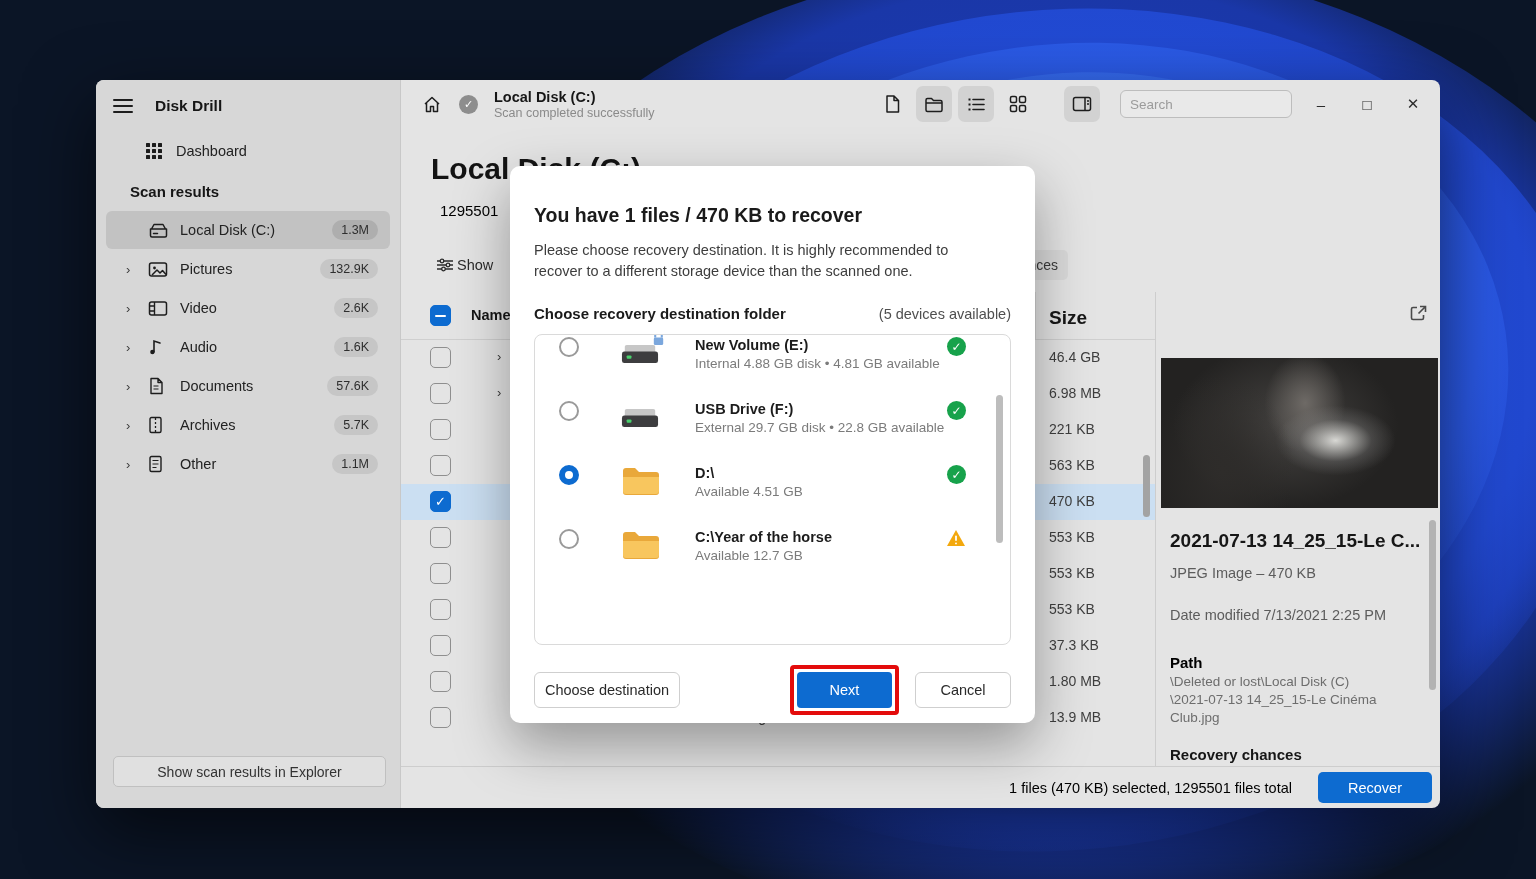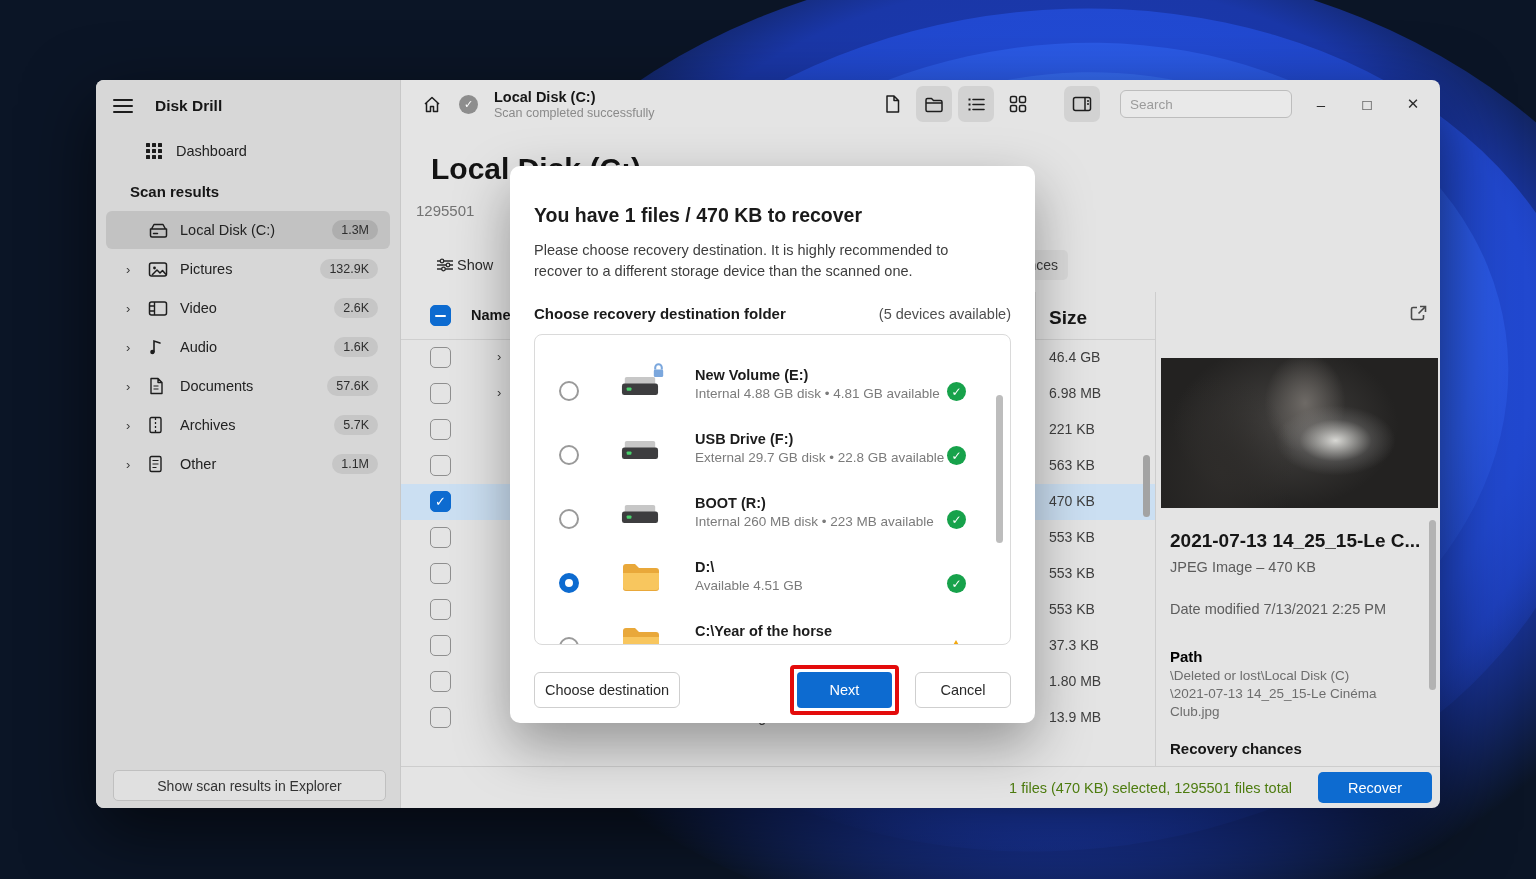--- a/index.html
+++ b/index.html
@@ -27,21 +27,21 @@
   .grid9 i { background:#1c1c1c; border-radius:0.5px; }
   .sb-section { padding:24px 0 10px 34px; font-size:15px; font-weight:bold; color:#161616; }
   .sb-item { position:relative; display:flex; align-items:center; height:38px; margin:1px 10px; border-radius:6px; cursor:pointer; }
   .sb-item.selected { background:#c2c2c2; }
   .sb-chev { width:22px; margin-left:20px; font-size:13px; color:#3c3c3c; }
   .sb-ico { width:22px; height:20px; margin-left:0; display:flex; align-items:center; }
   .sb-item .label { margin-left:10px; font-size:14.5px; color:#222; }
   .badge { position:absolute; right:12px; background:#c6c6c6; color:#2e2e2e; font-size:12.5px;
     padding:3px 9px; border-radius:10px; }
   .sb-item.selected .badge { background:#aeaeae; }
-  .sb-explorer { position:absolute; left:17px; right:14px; bottom:7px; height:31px; background:#e0e0e0;
+  .sb-explorer { position:absolute; left:17px; right:14px; bottom:21px; height:31px; background:#e0e0e0;
     border:1px solid #c0c0c0; border-radius:5px; font-size:14px; color:#333;
     display:flex; align-items:center; justify-content:center; cursor:pointer; }
   
   .app-header { position:absolute; left:305px; top:0; right:0; height:48px; display:flex; align-items:center; }
   .hd-btn { width:34px; height:34px; display:flex; align-items:center; justify-content:center; border-radius:6px; cursor:pointer; }
   .home-btn { margin-left:14px; }
   .scan-ok { width:19px; height:19px; border-radius:50%; background:#8d8d8d; color:#fff; font-size:11px;
     display:flex; align-items:center; justify-content:center; margin-left:10px; }
   .hd-titles { margin-left:16px; }
   .hd-title { font-size:14.5px; font-weight:bold; color:#161616; }
@@ -51,21 +51,21 @@
   .tb-btn.active { background:#d2d2d2; }
   .search-box { margin-left:20px; width:172px; height:28px; border:1px solid #bdbdbd; border-radius:6px;
     background:#e9e9e9; display:flex; align-items:center; padding:0 9px; }
   .search-box input { flex:1; border:none; background:transparent; outline:none; font-size:13.5px; color:#333;
     font-family:"Liberation Sans",sans-serif; }
   .search-box input::placeholder { color:#9b9b9b; }
   .win-controls { display:flex; margin-left:6px; margin-right:4px; }
   .wc { width:46px; height:40px; display:flex; align-items:center; justify-content:center; font-size:15px; color:#2c2c2c; cursor:pointer; }
   
   .page-title { position:absolute; left:335px; top:72px; font-size:30px; font-weight:bold; color:#141414; }
-  .page-count { position:absolute; left:320px; top:122px; font-size:15px; color:#737373; }
+  .page-count { position:absolute; left:344px; top:122px; font-size:15px; color:#000000; }
   .filter-row { position:absolute; left:340px; top:170px; height:30px; display:flex; align-items:center; gap:3px; color:#2b2b2b; cursor:pointer; }
   .filter-row .label { font-size:14.5px; }
   .chip { position:absolute; top:170px; left:904px; width:68px; height:30px; background:#dadada; border-radius:5px;
     display:flex; align-items:center; justify-content:flex-end; padding-right:10px; font-size:14px; color:#3a3a3a; cursor:pointer; }
   
   .table-area { position:absolute; left:305px; top:212px; width:754px; bottom:42px; overflow:hidden; }
   .t-head { position:relative; height:48px; border-bottom:1px solid #cfcfcf; }
   .t-head .name-h { position:absolute; left:70px; top:15px; font-size:14.5px; font-weight:bold; color:#161616; }
   .t-head .size-h { position:absolute; left:648px; top:15px; font-size:19px; font-weight:bold; color:#161616; }
   .t-head .col-div { position:absolute; left:634px; top:0; bottom:0; width:1px; background:#d2d2d2; }
@@ -89,43 +89,43 @@
   .preview { position:absolute; right:0; top:212px; width:285px; bottom:42px; border-left:1px solid #cdcdcd; overflow:hidden; }
   .pv-open { position:absolute; right:12px; top:12px; cursor:pointer; }
   .pv-photo { position:absolute; left:5px; top:66px; width:277px; height:150px; background:
       radial-gradient(ellipse 90px 120px at 22% 75%, #2e2c2a 0%, rgba(20,20,20,0) 80%),
       radial-gradient(ellipse 60px 35px at 63% 55%, #d8d8d4 0%, rgba(160,160,160,.25) 60%, rgba(20,20,20,0) 100%),
       radial-gradient(ellipse 45px 55px at 52% 30%, #6e6a66 0%, rgba(30,30,30,0) 90%),
       radial-gradient(ellipse 150px 110px at 45% 45%, #454341 0%, #232221 75%),
       #1c1b1a; }
   .pv-meta { position:absolute; left:14px; top:238px; right:22px; }
   .pv-filename { font-size:19px; font-weight:bold; color:#161616; white-space:nowrap; }
-  .pv-info { margin-top:7px; font-size:14.5px; color:#5c5c5c; }
+  .pv-info { margin-top:13px; font-size:14.5px; color:#5c5c5c; }
   .pv-date { margin-top:26px; font-size:14.5px; color:#5c5c5c; }
   .pv-pathlabel { margin-top:31px; font-size:15px; font-weight:bold; color:#000000; }
   .pv-pathline { margin-top:3px; font-size:13.5px; color:#6d6d6d; }
   .pv-pathline:first-of-type { margin-top:6px; }
   .pv-chances { margin-top:21px; font-size:15px; font-weight:bold; color:#161616; }
   .pv-scroll { position:absolute; right:4px; top:228px; width:7px; height:170px; background:#b3b3b3; border-radius:4px; cursor:pointer; }
   
   .status-bar { position:absolute; left:305px; right:0; bottom:0; height:42px; border-top:1px solid #cdcdcd;
     display:flex; align-items:center; justify-content:flex-end; gap:26px; padding-right:8px; border-radius:0 0 8px 0; }
-  .sel-text { font-size:14.5px; color:#4d7c0f; }
+  .sel-text { font-size:14.5px; color:#000000; }
   .recover-btn { width:114px; height:31px; background:#0d6bd0; color:#fff; border-radius:5px; font-size:14.5px;
     display:flex; align-items:center; justify-content:center; cursor:pointer; }
   
   .dialog { position:absolute; left:510px; top:166px; width:525px; height:557px; background:#fff;
     border-radius:10px; box-shadow:0 22px 55px rgba(0,0,0,.35); padding:24px; }
   .dlg-title { margin-top:14px; font-size:19.5px; font-weight:bold; color:#1a1a1a; }
   .dlg-body { margin-top:13px; width:448px; font-size:14.5px; line-height:1.45; color:#3d3d3d; }
   .dlg-listhead { margin-top:23px; display:flex; align-items:baseline; }
   .dlg-listlabel { font-size:15px; font-weight:bold; color:#1a1a1a; }
   .dlg-devcount { margin-left:auto; font-size:14.5px; color:#4f4f4f; }
   .dlg-list { position:relative; margin-top:12px; height:311px; border:1px solid #dadada; border-radius:8px; overflow:hidden; }
-  .dev-row { display:flex; align-items:flex-end; height:64px; padding:0 44px 0 24px; cursor:pointer;gap:20px; }
+  .dev-row { display:flex; align-items:flex-start; height:64px; padding:0 44px 0 24px; cursor:pointer;gap:20px; }
   .dev-row:first-child { margin-top:2px; }
   .radio { width:20px; height:20px; border-radius:50%; border:2px solid #9a9a9a; flex:none; }
   .radio.on { border:6px solid #0d6bd0; }
   .dev-ico { width:42px; height:32px; margin-left:22px; position:relative; flex:none; display:flex; align-items:center; }
   .lock-ov { position:absolute; right:-3px; top:-7px; }
   .dev-text { margin-left:12px; min-width:0; }
   .dev-name { font-size:14.5px; font-weight:bold; color:#1c1c1c; }
   .dev-detail { margin-top:3px; font-size:13.5px; color:#7b7b7b; white-space:nowrap; }
   .dev-status { margin-left:auto; flex:none; }
   .ok-circle { width:19px; height:19px; border-radius:50%; background:#17a24b; color:#fff; position:relative; }
@@ -465,35 +465,20 @@
               <rect x="6" y="15" width="5" height="3.5" rx="1" fill="#49d06c"></rect>
             </svg>
         </div>
         <div class="dev-text">
           <div class="dev-name">USB Drive (F:)</div>
           <div class="dev-detail">External 29.7 GB disk • 22.8 GB available</div>
         </div>
         <div class="dev-status ok-circle"></div>
       </div>
 
-      <div class="dev-row">
-        <div class="radio"></div>
-        <div class="dev-ico">
-          <svg width="38" height="25" viewBox="0 0 40 26">
-              <rect x="4" y="4" width="32" height="10" rx="2" fill="#c7c7c7"></rect>
-              <rect x="1" y="11" width="38" height="12" rx="2.5" fill="#3d3d3f"></rect>
-              <rect x="6" y="15" width="5" height="3.5" rx="1" fill="#49d06c"></rect>
-            </svg>
-        </div>
-        <div class="dev-text">
-          <div class="dev-name">BOOT (R:)</div>
-          <div class="dev-detail">Internal 260 MB disk • 223 MB available</div>
-        </div>
-        <div class="dev-status ok-circle"></div>
-      </div>
 
       <div class="dev-row">
         <div class="radio on"></div>
         <div class="dev-ico">
           <svg width="40" height="32" viewBox="0 0 40 32">
               <path d="M2 6 q0-3 3-3 h9 l4 4 h17 q3 0 3 3 v17 q0 3-3 3 H5 q-3 0-3-3 z" fill="#e9a83a"></path>
               <path d="M2 12 h36 v14 q0 3-3 3 H5 q-3 0-3-3 z" fill="#f8c65e"></path>
             </svg>
         </div>
         <div class="dev-text">

